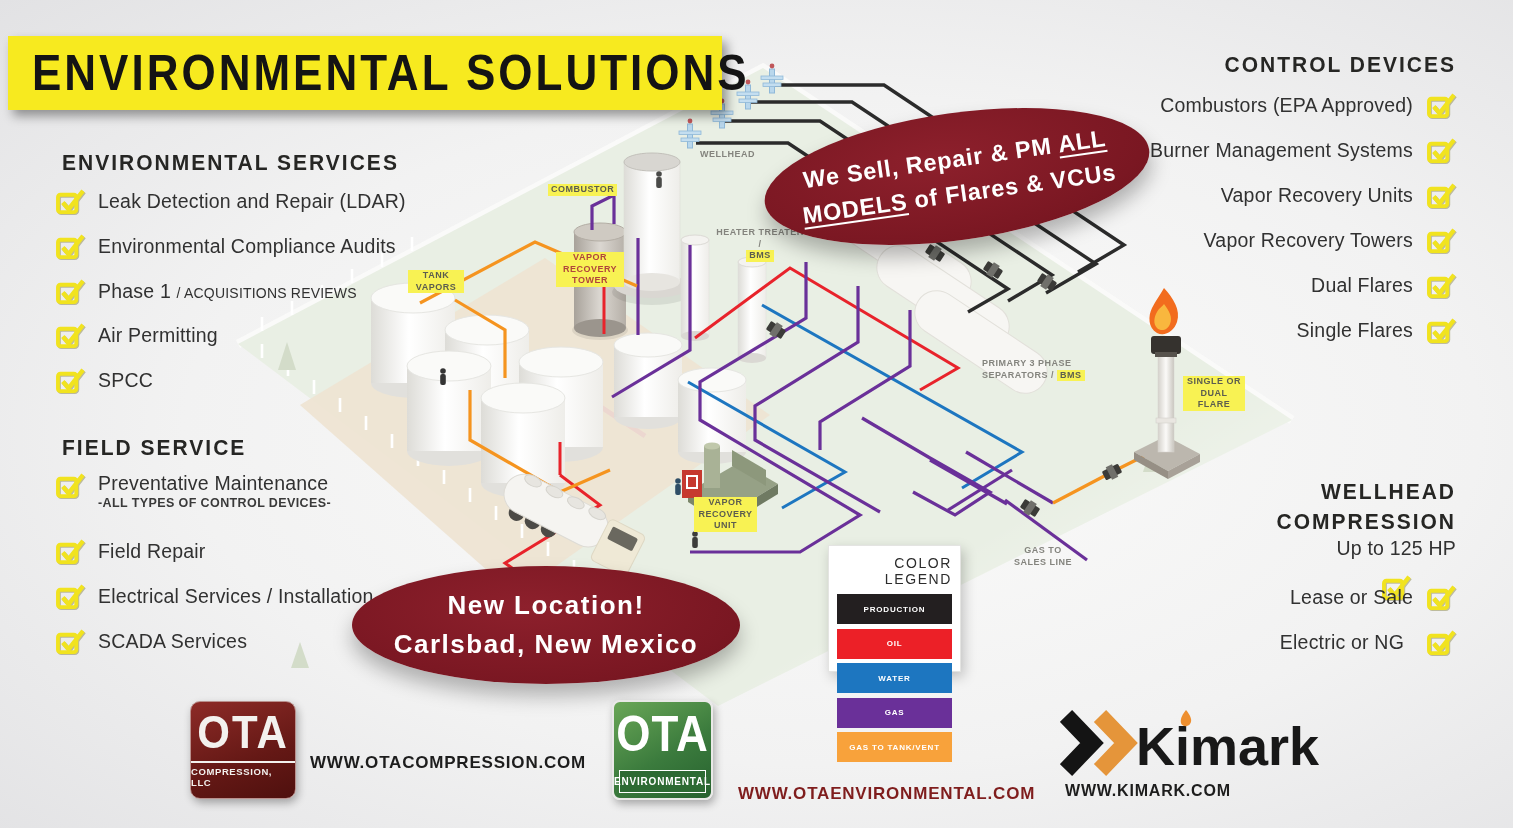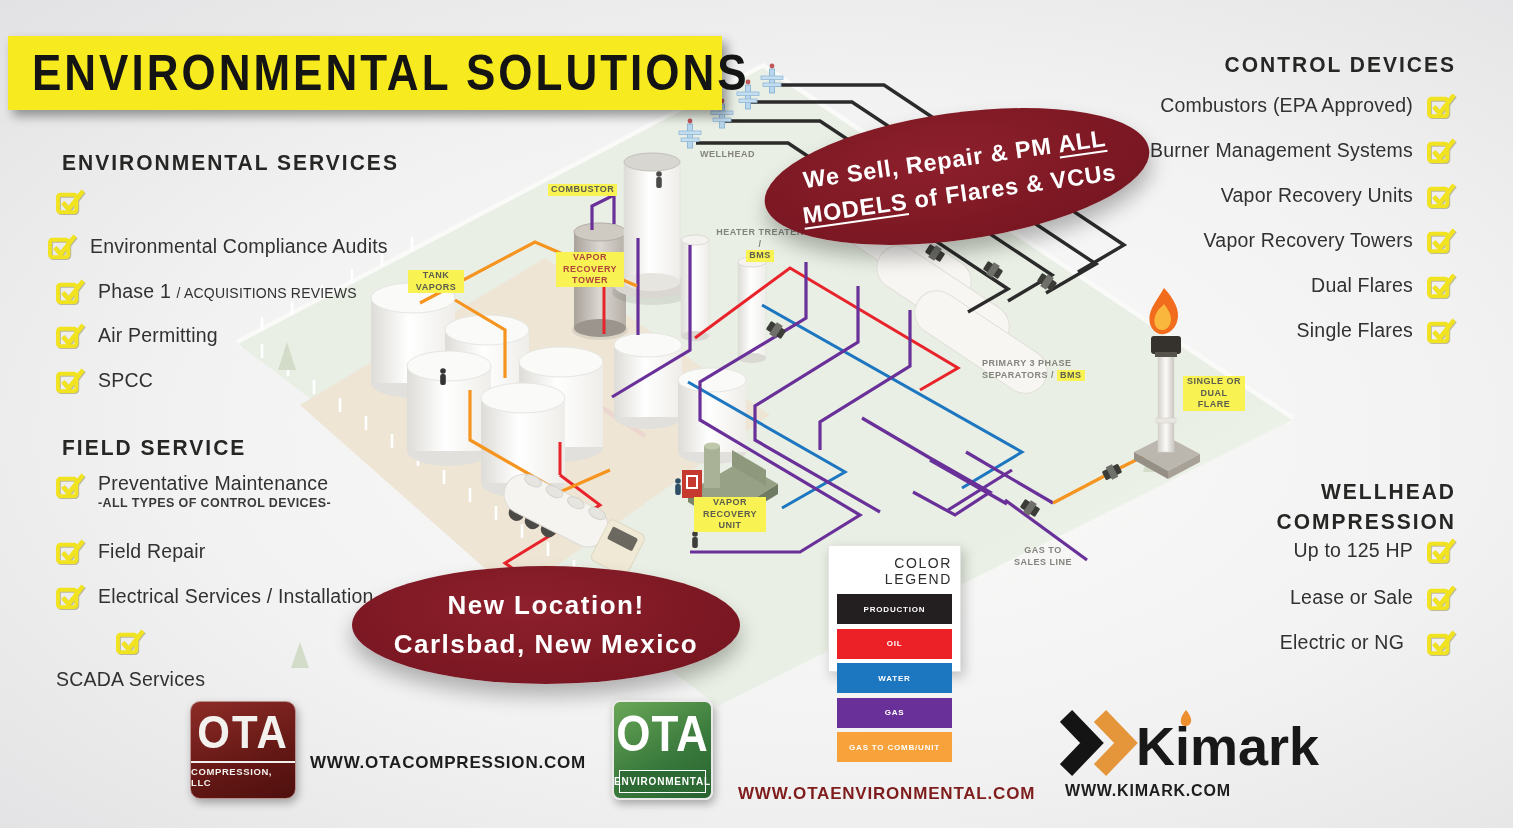--- a/index.html
+++ b/index.html
@@ -372,36 +372,37 @@
 <div class="dlab abs" style="left:714px;top:227px;width:92px;">
   <span class="gray">HEATER TREATER /</span><br>
   <span class="yel">BMS</span>
 </div>
 <div class="dlab abs" style="left:982px;top:358px;width:108px;text-align:left;">
   <span class="gray">PRIMARY 3 PHASE</span><br>
   <span class="gray">SEPARATORS /</span>
   <span class="yel">BMS</span>
 </div>
 <div class="dlab abs" style="left:1183px;top:376px;width:62px;"><span class="yel">SINGLE OR DUAL FLARE</span></div>
-<div class="dlab abs" style="left:694px;top:497px;width:72px;"><span class="yel">VAPOR RECOVERY UNIT</span></div>
+<div class="dlab abs" style="left:694px;top:497px;width:63px;"><span class="yel">VAPOR RECOVERY UNIT</span></div>
 <div class="dlab gray abs" style="left:1010px;top:545px;width:66px;">GAS TO SALES LINE</div>
 
 <div class="banner abs" style="background-color: rgb(247, 234, 31);">
   <h1>ENVIRONMENTAL SOLUTIONS</h1>
 </div>
 
 <div class="h2 abs" style="left:62px;top:150px;">ENVIRONMENTAL SERVICES</div>
 
 <div class="row" style="left:56px;top:188px;">
   <svg class="check" viewBox="0 0 30 28">
       <rect x="2" y="7" width="19" height="18" rx="2.5" fill="none" stroke="#f1e31f" stroke-width="4"></rect>
       <path d="M7 15 l6 7 L28 3" fill="none" stroke="#f1e31f" stroke-width="4.5"></path>
     </svg>
-</div>
-<div class="row" style="left:48px;top:233px;">
+  <span class="txt">Leak Detection and Repair (LDAR)</span>
+</div>
+<div class="row" style="left:56px;top:233px;">
   <svg class="check" viewBox="0 0 30 28">
       <rect x="2" y="7" width="19" height="18" rx="2.5" fill="none" stroke="#f1e31f" stroke-width="4"></rect>
       <path d="M7 15 l6 7 L28 3" fill="none" stroke="#f1e31f" stroke-width="4.5"></path>
     </svg>
   <span class="txt">Environmental Compliance Audits</span>
 </div>
 <div class="row" style="left:56px;top:278px;">
   <svg class="check" viewBox="0 0 30 28">
       <rect x="2" y="7" width="19" height="18" rx="2.5" fill="none" stroke="#f1e31f" stroke-width="4"></rect>
       <path d="M7 15 l6 7 L28 3" fill="none" stroke="#f1e31f" stroke-width="4.5"></path>
@@ -442,21 +443,21 @@
     </svg>
   <span class="txt">Field Repair</span>
 </div>
 <div class="row" style="left:56px;top:583px;">
   <svg class="check" viewBox="0 0 30 28">
       <rect x="2" y="7" width="19" height="18" rx="2.5" fill="none" stroke="#f1e31f" stroke-width="4"></rect>
       <path d="M7 15 l6 7 L28 3" fill="none" stroke="#f1e31f" stroke-width="4.5"></path>
     </svg>
   <span class="txt">Electrical Services / Installation</span>
 </div>
-<div class="row" style="left:56px;top:628px;flex-direction:column;">
+<div class="row" style="left:56px;top:628px;">
   <svg class="check" viewBox="0 0 30 28">
       <rect x="2" y="7" width="19" height="18" rx="2.5" fill="none" stroke="#f1e31f" stroke-width="4"></rect>
       <path d="M7 15 l6 7 L28 3" fill="none" stroke="#f1e31f" stroke-width="4.5"></path>
     </svg>
   <span class="txt">SCADA Services</span>
 </div>
 
 <div class="h2 h2r abs" style="right:57px;top:52px;">CONTROL DEVICES</div>
 
 <div class="rrow" style="top:92px;">
@@ -499,21 +500,21 @@
   <svg class="check" viewBox="0 0 30 28">
       <rect x="2" y="7" width="19" height="18" rx="2.5" fill="none" stroke="#f1e31f" stroke-width="4"></rect>
       <path d="M7 15 l6 7 L28 3" fill="none" stroke="#f1e31f" stroke-width="4.5"></path>
     </svg>
 </div>
 
 <div class="h2 h2r abs" style="right:57px;top:479px;text-align:right;line-height:1.3;">
   <span>WELLHEAD</span><br>
   <span>COMPRESSION</span>
 </div>
-<div class="rrow" style="top:537px;">
+<div class="rrow" style="top:537px;flex-direction:column;">
   <span class="txt">Up to 125 HP</span>
   <svg class="check" viewBox="0 0 30 28">
       <rect x="2" y="7" width="19" height="18" rx="2.5" fill="none" stroke="#f1e31f" stroke-width="4"></rect>
       <path d="M7 15 l6 7 L28 3" fill="none" stroke="#f1e31f" stroke-width="4.5"></path>
     </svg>
 </div>
 <div class="rrow" style="top:584px;">
   <span class="txt">Lease or Sale</span>
   <svg class="check" viewBox="0 0 30 28">
       <rect x="2" y="7" width="19" height="18" rx="2.5" fill="none" stroke="#f1e31f" stroke-width="4"></rect>
@@ -536,21 +537,21 @@
   <div class="l">New Location!</div>
   <div class="l">Carlsbad, New Mexico</div>
 </div>
 
 <div class="legend abs">
   <div class="lt">COLOR LEGEND</div>
   <div class="lbar" style="background-color: rgb(35, 31, 32);">PRODUCTION</div>
   <div class="lbar" style="background-color: rgb(236, 32, 39);">OIL</div>
   <div class="lbar" style="background-color: rgb(29, 118, 192);">WATER</div>
   <div class="lbar" style="background-color: rgb(106, 48, 153);">GAS</div>
-  <div class="lbar" style="background-color: rgb(248, 162, 59);">GAS TO COMB/UNIT</div>
+  <div class="lbar" style="background-color: rgb(248, 162, 59);">GAS TO TANK/VENT</div>
 </div>
 
 <div class="logo1 abs">
   <div class="big">OTA</div>
   <div class="sub">COMPRESSION, LLC</div>
 </div>
 <a class="url abs" style="left:310px;top:753px;text-decoration:none;color:#1d1d1d;">WWW.OTACOMPRESSION.COM</a>
 
 <div class="logo2 abs">
   <div class="big">OTA</div>

